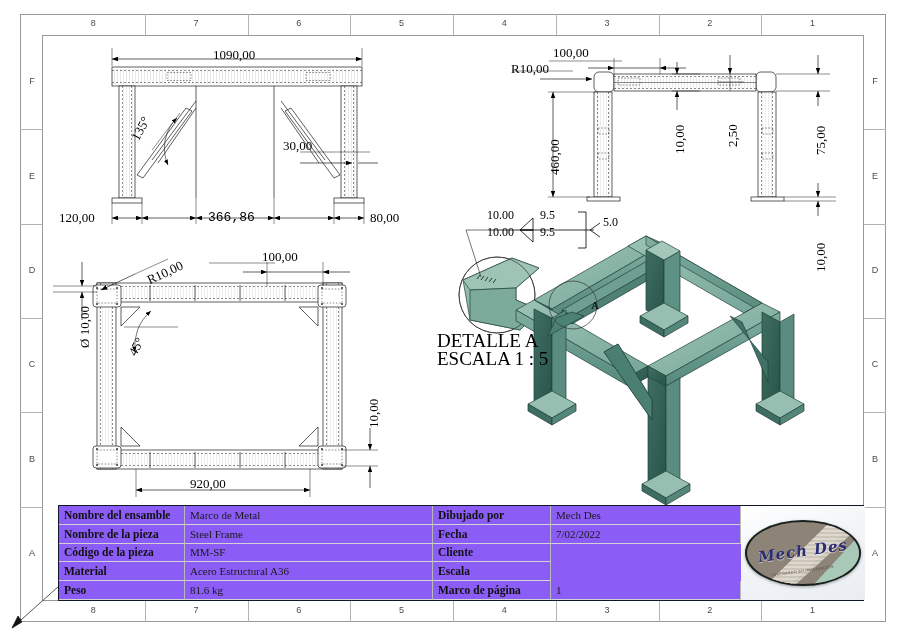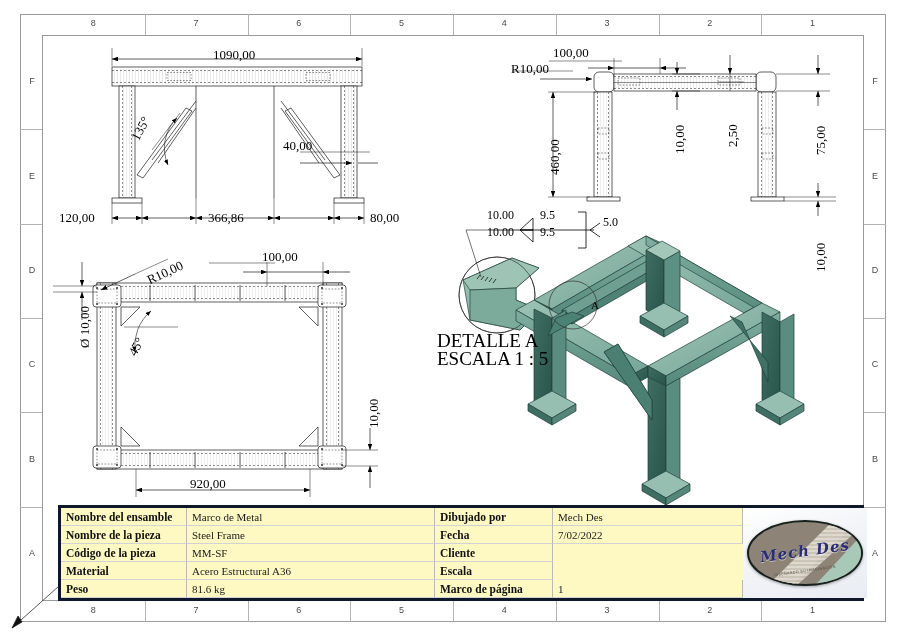--- a/index.html
+++ b/index.html
@@ -66,23 +66,23 @@
     line-height: 1;
   }
   .dim-text.small { font-size: 12px; }
   .vert { transform-origin: 0 0; }
 
   
   .titleblock {
     position: absolute;
     left: 58px; top: 505px;
     width: 806px; height: 96px;
-    border: 3px solid #0f172a;
+    border: 1px solid #0f172a;
     box-sizing: border-box;
-    background: #fef9c3;
+    background: #8b5cf6;
     display: grid;
     grid-template-columns: 126px 248px 118px 190px 124px;
     grid-template-rows: repeat(5, 1fr);
     font-size: 11px;
   }
   .tb-cell {
     border-right: 1px solid #b9b9b9;
     border-bottom: 1px solid #d2d2d2;
     padding: 0 5px;
     display: flex;
@@ -600,23 +600,23 @@
         <line x1="68" y1="578" x2="131" y2="578"></line>
         <path d="M96,578 L108,570 L108,578 Z" stroke="#111"></path>
         <path d="M96,578 L108,586 L108,578 Z" stroke="#111"></path>
       </g>
 
     </g>
   </svg>
 
   <div class="dim-text" style="left:213px; top:48px;">1090,00</div>
   <div class="dim-text" style="left:128px; top:122px; transform:rotate(-62deg);">135°</div>
-  <div class="dim-text" style="left:283px; top:139px;">40,00</div>
+  <div class="dim-text" style="left:283px; top:139px;">30,00</div>
   <div class="dim-text" style="left:59px; top:211px;">120,00</div>
-  <div class="dim-text" style="left:208px; top:211px;">366,86</div>
+  <div class="dim-text" style="left:208px; top:211px;font-family:Liberation Mono, monospace;">366,86</div>
   <div class="dim-text" style="left:370px; top:211px;">80,00</div>
 
   <div class="dim-text" style="left:553px; top:46px;">100,00</div>
   <div class="dim-text" style="left:511px; top:62px;">R10,00</div>
   <div class="dim-text vert" style="left:548px; top:175px; transform:rotate(-90deg);">460,00</div>
   <div class="dim-text vert" style="left:673px; top:154px; transform:rotate(-90deg);">10,00</div>
   <div class="dim-text vert" style="left:726px; top:147px; transform:rotate(-90deg);">2,50</div>
   <div class="dim-text vert" style="left:814px; top:155px; transform:rotate(-90deg);">75,00</div>
   <div class="dim-text vert" style="left:814px; top:272px; transform:rotate(-90deg);">10,00</div>
 

